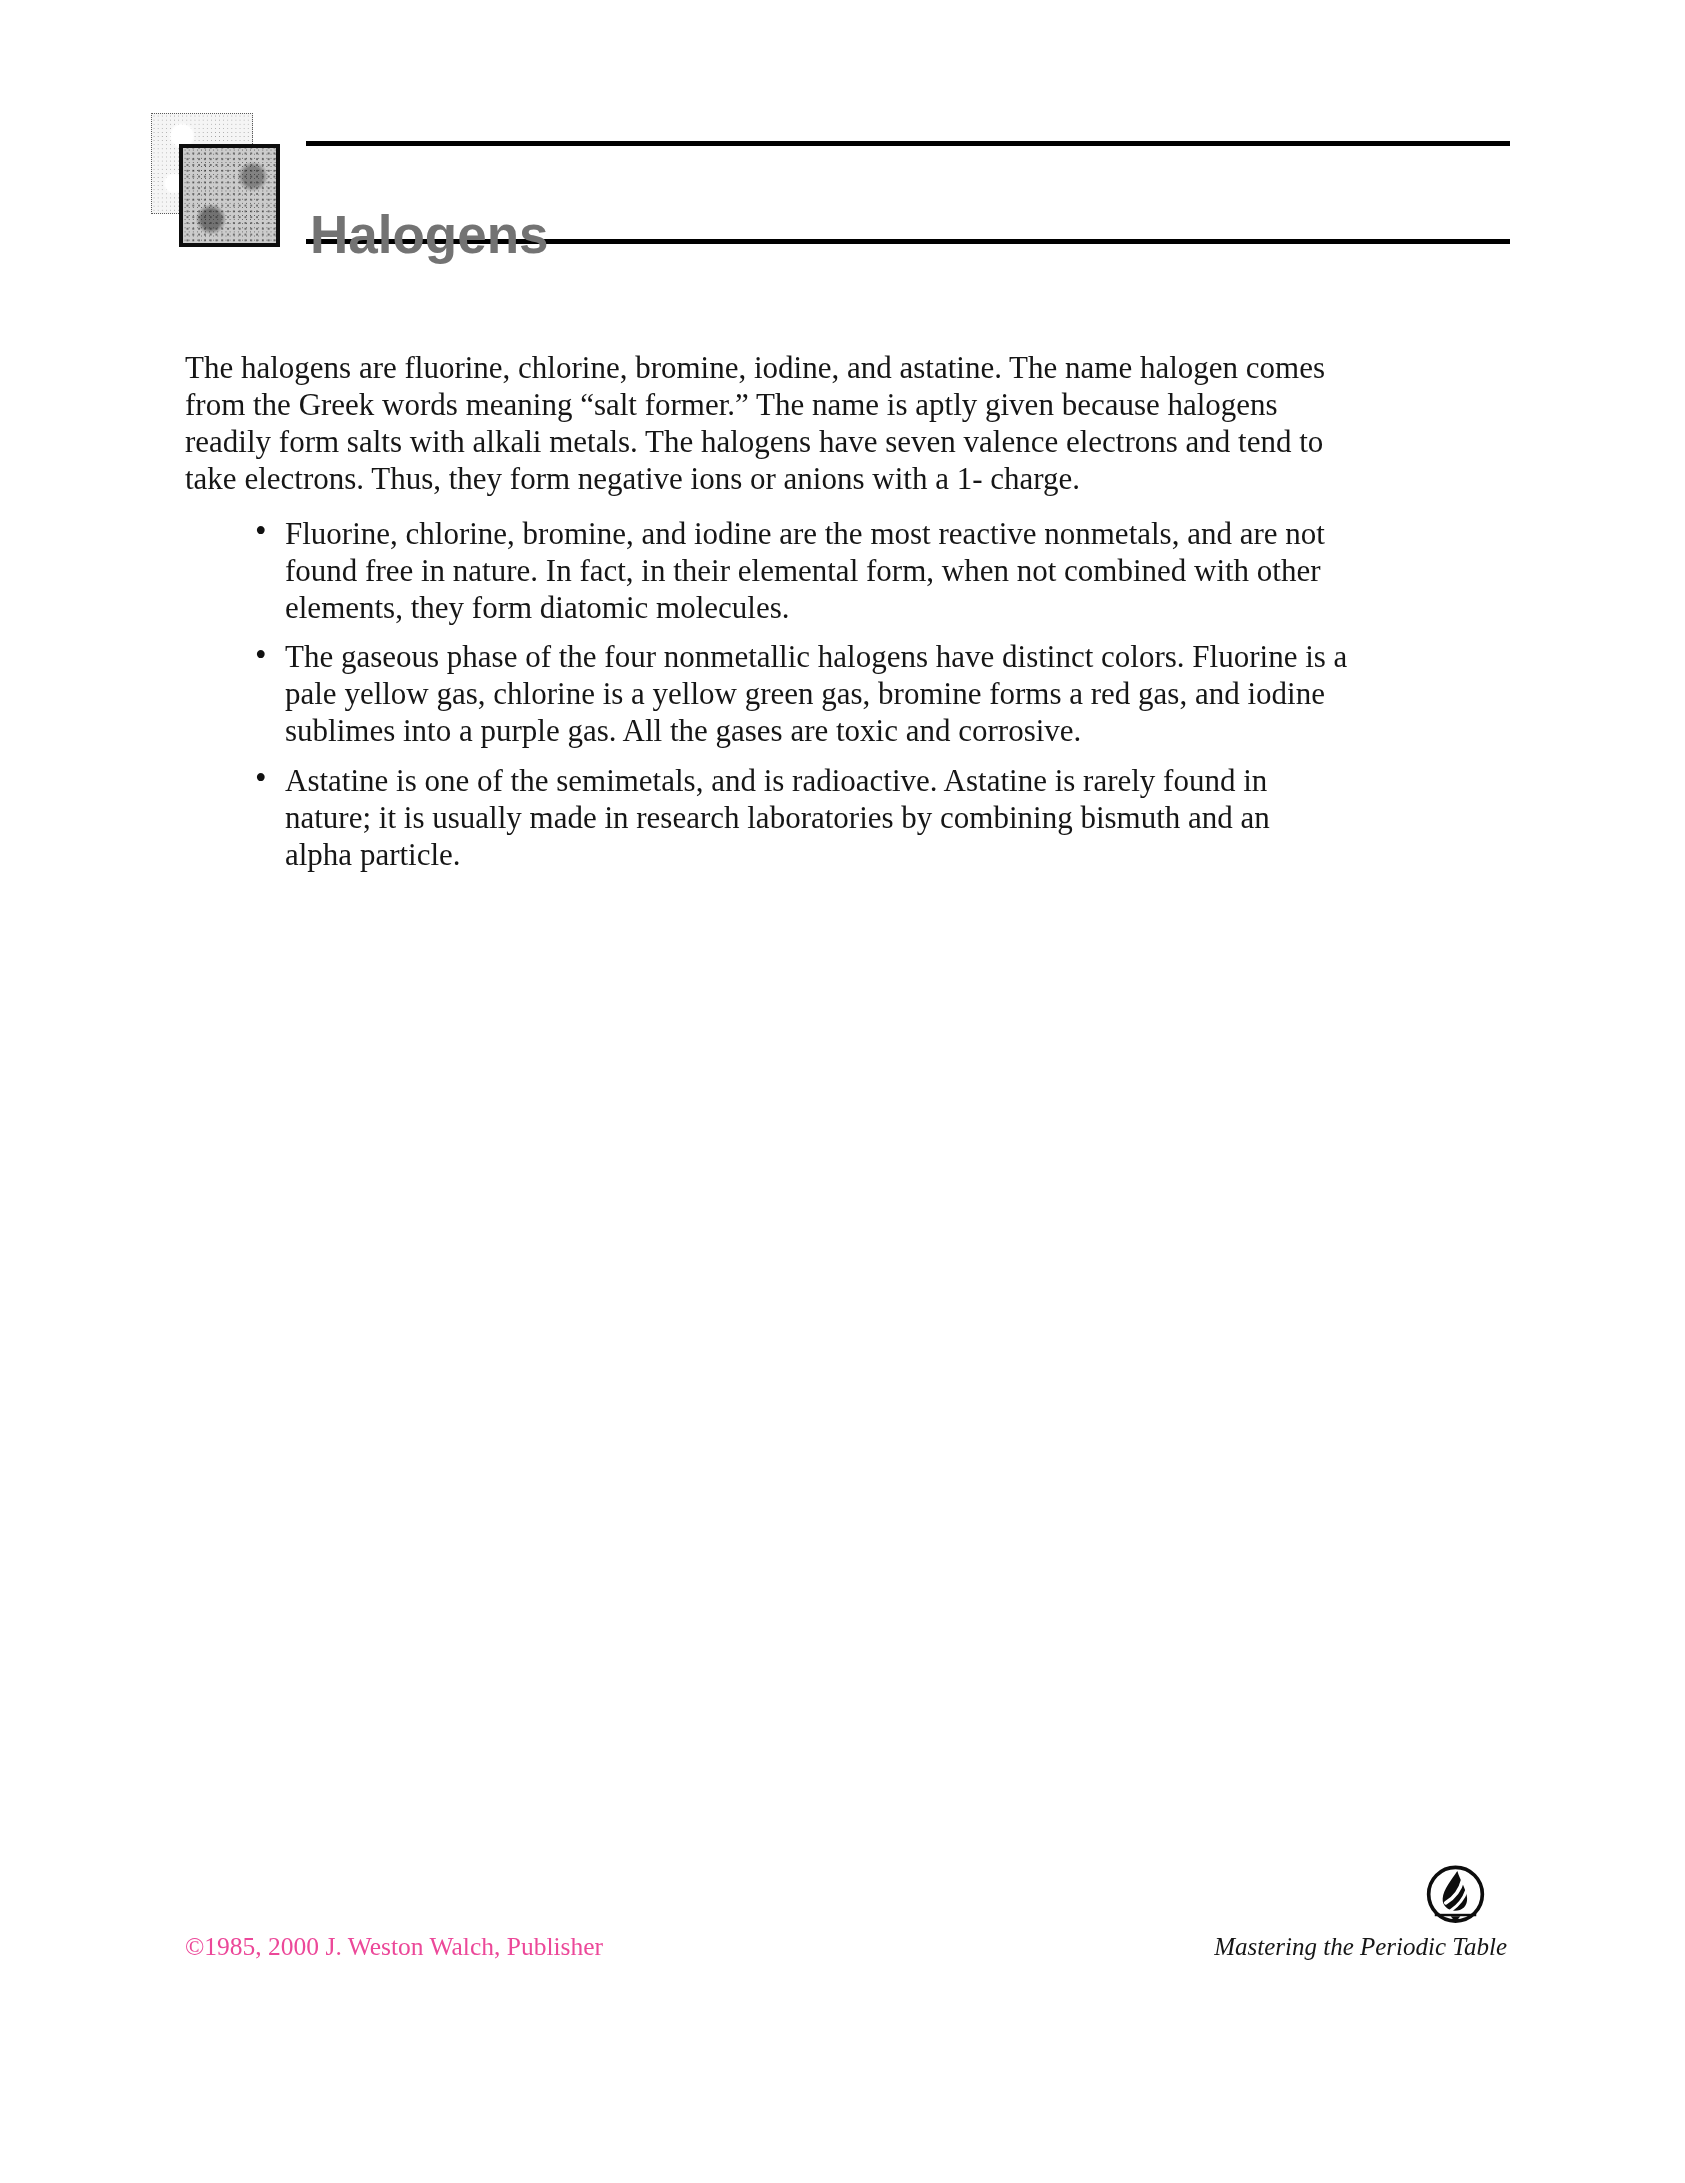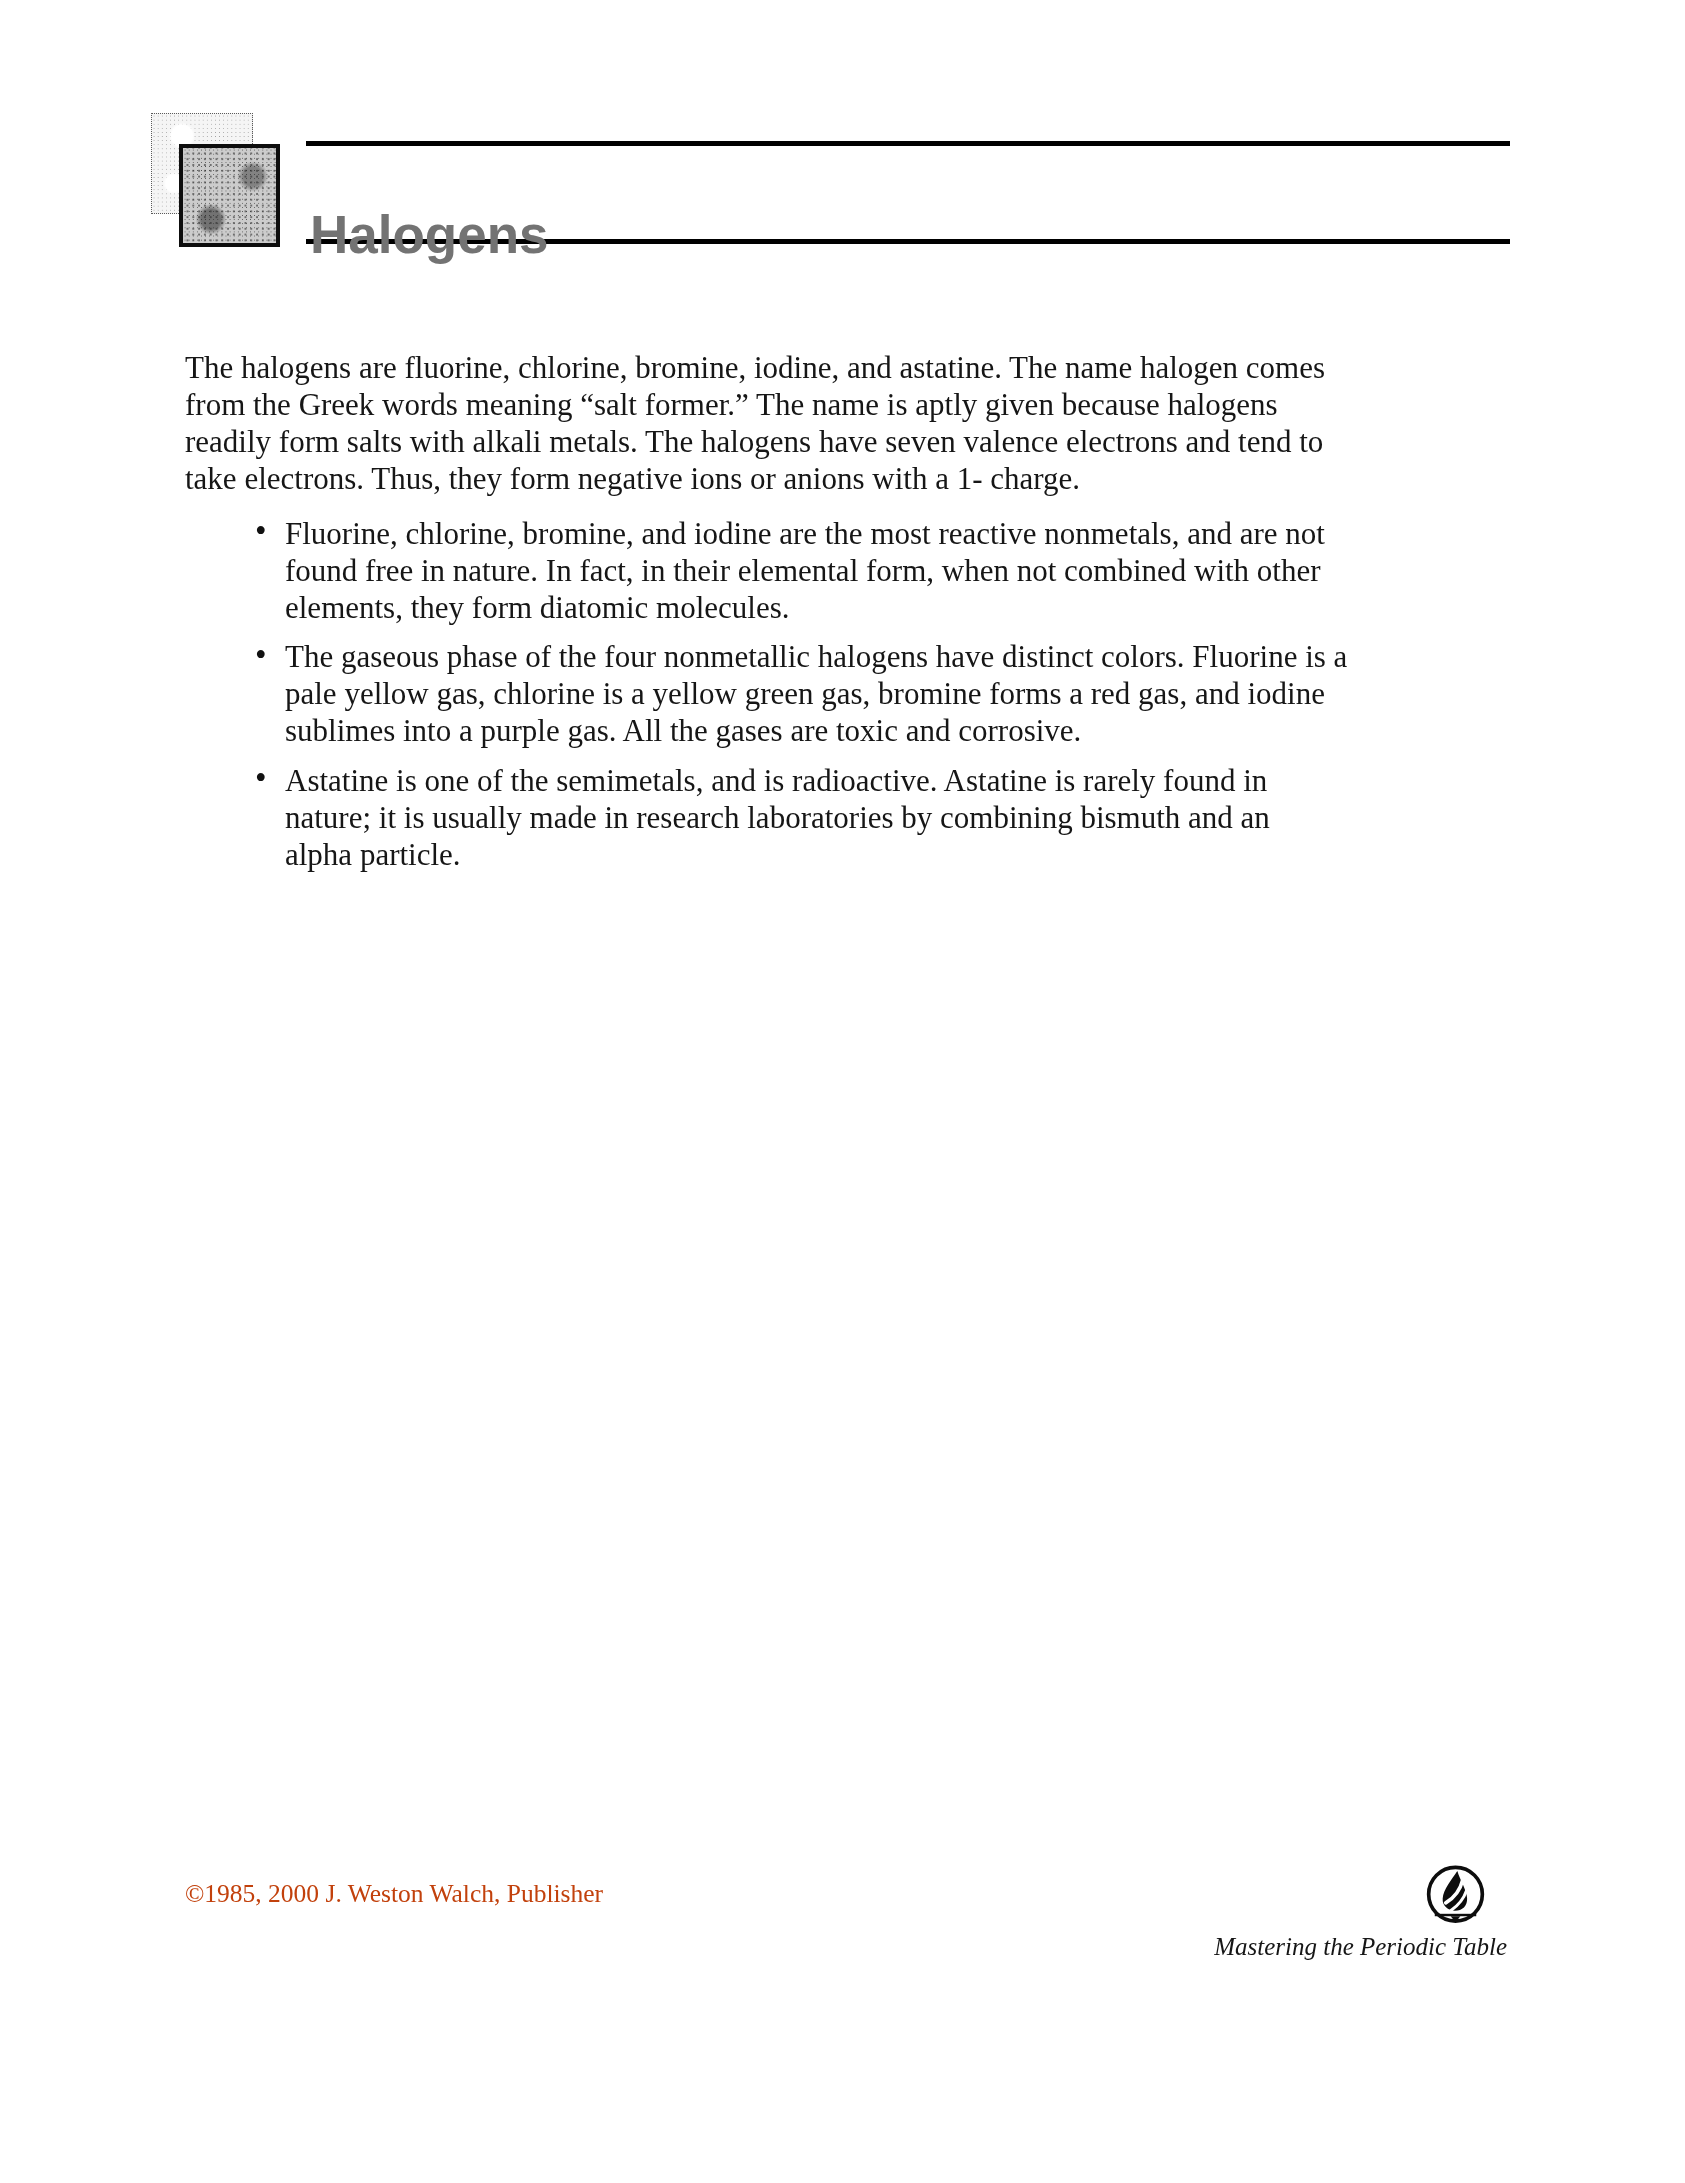--- a/index.html
+++ b/index.html
@@ -60,22 +60,22 @@
   .bullet{position:relative;padding-left:100px;margin-top:12.3px;}
   .bullet:first-child{margin-top:0;}
   .bullet .dot{
     position:absolute;left:70px;top:-1.6px;
     font-size:33px;color:#111;
   }
   .bullet .btext{white-space:pre;display:block;}
 
   
   .footer-copyright{
-    position:absolute;left:185px;top:1878px;
-    font-size:25.5px;line-height:31px;color:#c2410c;
+    position:absolute;left:185px;top:1931px;
+    font-size:25.5px;line-height:31px;color:#ec4899;
   }
   .footer-page{
     position:absolute;left:0;top:1930px;width:1685px;
     text-align:center;font-size:26px;line-height:31px;color:#161616;
   }
   .footer-book{
     position:absolute;right:178px;top:1931px;
     font-style:italic;font-size:25px;line-height:31px;color:#161616;
   }
   .logo{

